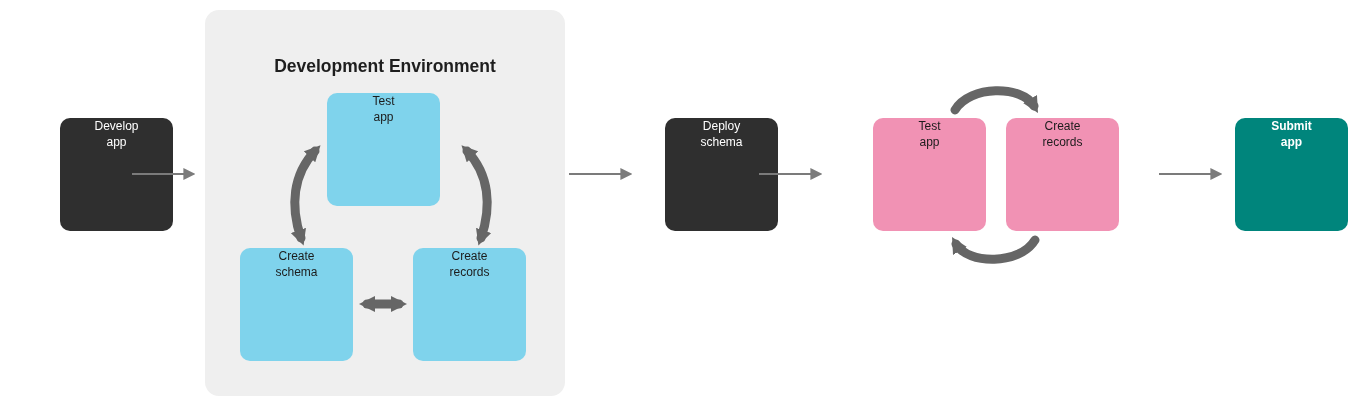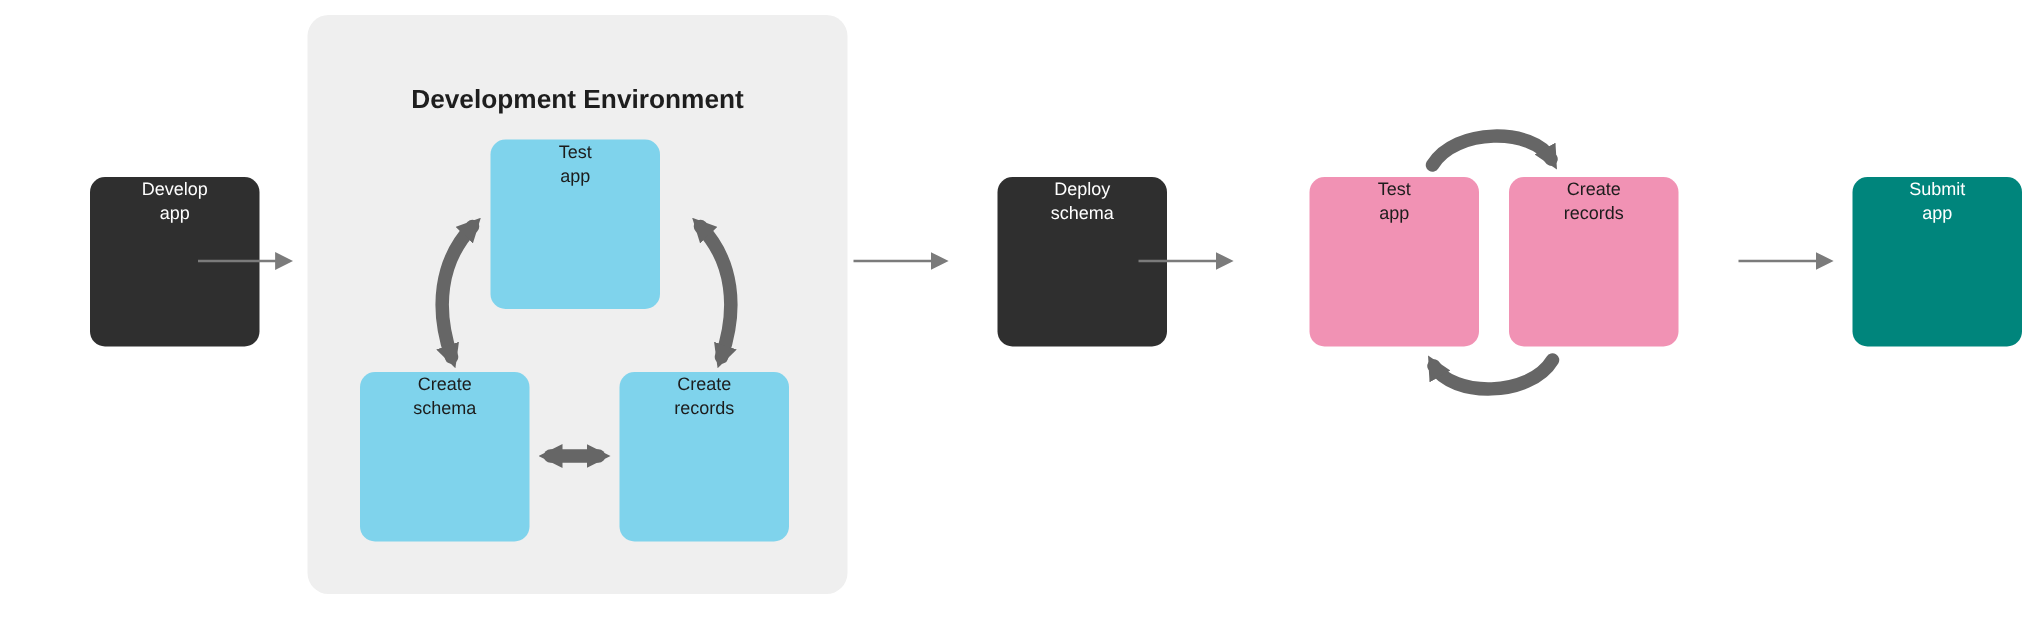--- a/index.html
+++ b/index.html
@@ -34,21 +34,21 @@
     text-align: center;
     font-size: 12px;
     line-height: 1.35;
     color: var(--node-text-dark, #1c1c1c);
     z-index: 1;
   }
   .node span { white-space: pre-line; }
   .node.dark { background: var(--dark-node, #2f2f2f); color: var(--node-text-light, #fff); }
   .node.blue { background: var(--blue-node, #7fd3ec); }
   .node.pink { background: var(--pink-node, #f192b4); }
-  .node.teal { background: var(--teal-node, #00857c); color: var(--node-text-light, #fff); }
+  .node.teal { background: var(--teal-node, #00857c); color: var(--node-text-light, #fff); font-weight: bold; }
 
   svg.overlay {
     position: absolute; left: 0; top: 0;
     width: 1360px; height: 411px;
     z-index: 2;
     pointer-events: none;
   }
   .thin  { stroke: var(--thin-arrow, #7b7b7b); stroke-width: 1.8; fill: none; }
   .thick { stroke: var(--thick-arrow, #666666); stroke-width: 9; fill: none; stroke-linecap: round; }
   .thin-fill  { fill: var(--thin-arrow, #7b7b7b); }

